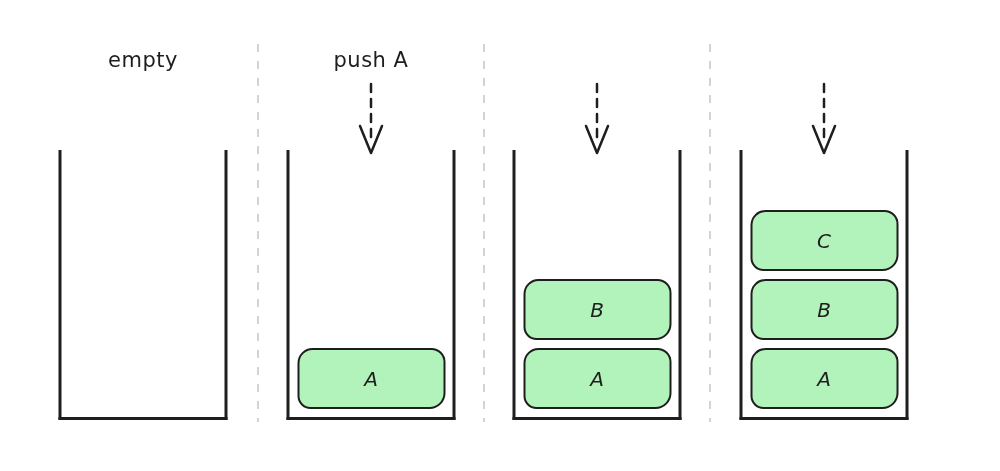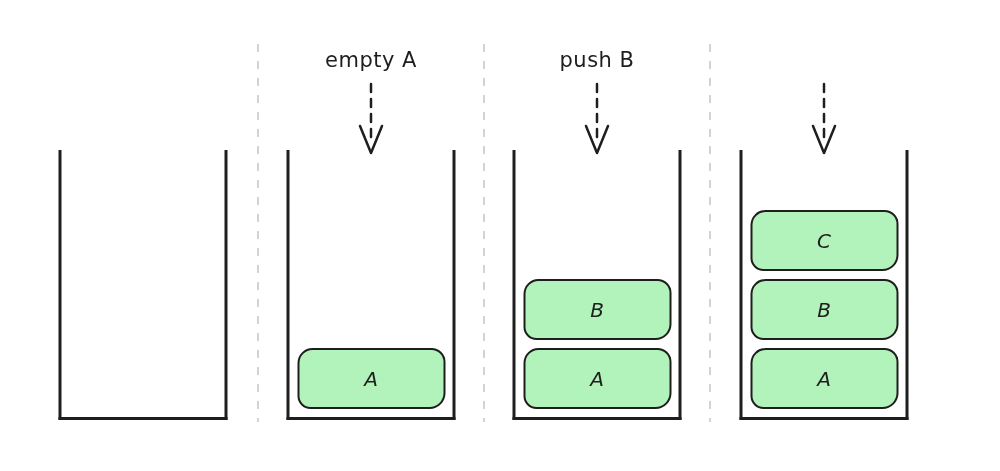--- a/index.html
+++ b/index.html
@@ -121,42 +121,42 @@
 </head>
 <body>
 
 <div class="diagram">
 
   <div class="divider d1"></div>
   <div class="divider d2"></div>
   <div class="divider d3"></div>
 
   <div class="panel p1">
+    <div class="panel-label">empty</div>
     <div class="container">
       <div class="blocks"></div>
     </div>
   </div>
 
   <div class="panel p2">
-    <div class="panel-label">empty A</div>
+    <div class="panel-label">push A</div>
     <svg class="arrow" width="40" height="74" viewBox="0 0 40 74">
       <line x1="20" y1="2" x2="20" y2="62" stroke-dasharray="8 7"></line>
       <polyline points="9,44 20,71 31,44"></polyline>
     </svg>
     <div class="container">
       <div class="blocks">
         <div class="block">
           <span class="block-label">A</span>
         </div>
       </div>
     </div>
   </div>
 
   <div class="panel p3">
-    <div class="panel-label">push B</div>
     <svg class="arrow" width="40" height="74" viewBox="0 0 40 74">
       <line x1="20" y1="2" x2="20" y2="62" stroke-dasharray="8 7"></line>
       <polyline points="9,44 20,71 31,44"></polyline>
     </svg>
     <div class="container">
       <div class="blocks">
         <div class="block">
           <span class="block-label">B</span>
         </div>
         <div class="block">

